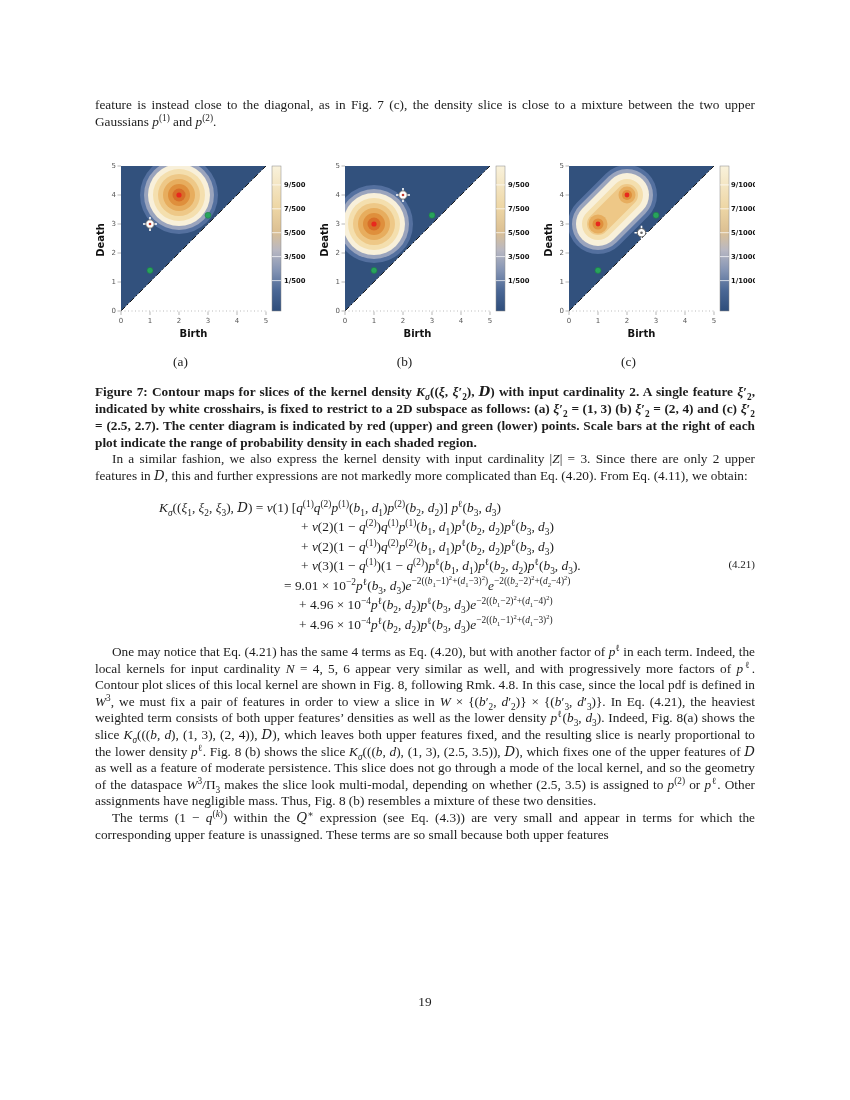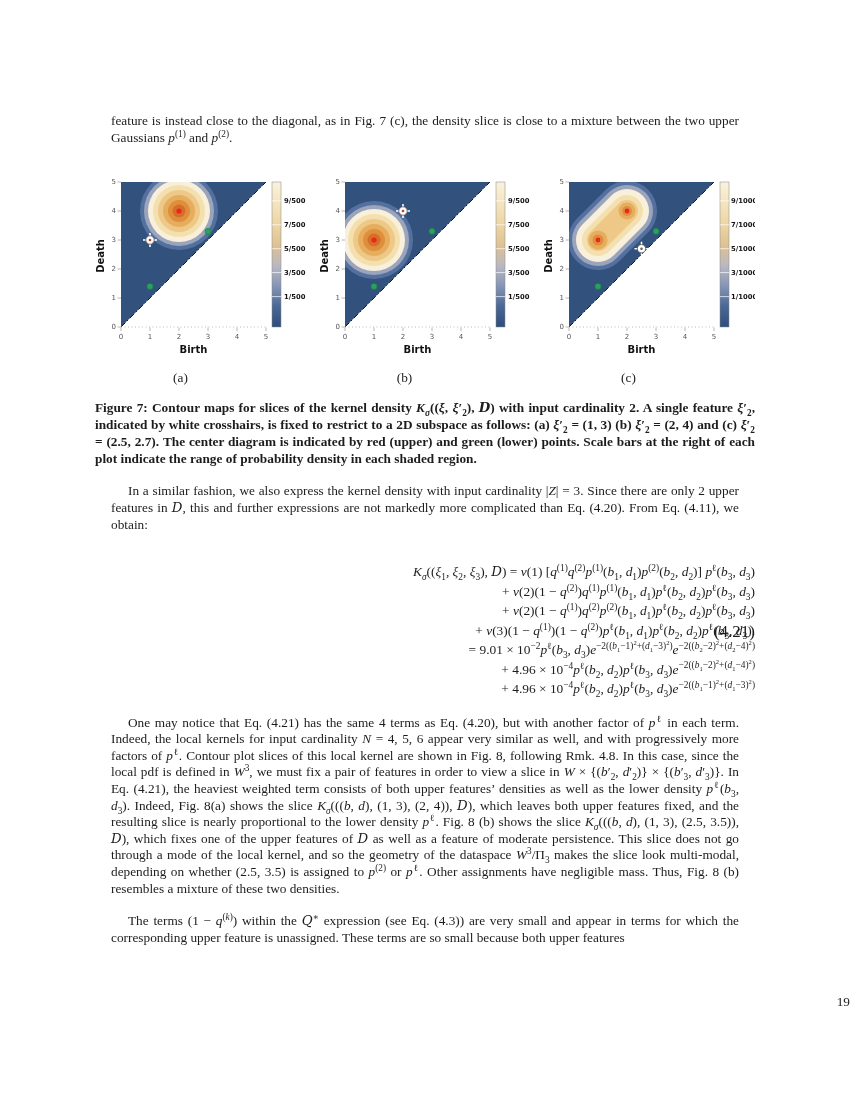--- a/index.html
+++ b/index.html
@@ -1,35 +1,35 @@
 <!DOCTYPE html>
 <html><head>
 <meta charset="utf-8">
 <style>
   html,body{margin:0;padding:0;background:#ffffff;}
   body{width:850px;height:1100px;overflow:hidden;font-family:"Liberation Serif","DejaVu Serif",serif;color:#1c1c1c;}
   .page{box-sizing:border-box;position:relative;width:850px;height:1100px;padding:97px 95px 0 95px;}
-  p.body{font-size:13.3px;line-height:16.6px;text-align:justify;margin:16px;}
+  p.body{font-size:13.3px;line-height:16.6px;text-align:justify;margin:0;}
   p.indent{text-indent:17px;}
   sup{font-size:70%;line-height:0;}
   sub{font-size:70%;line-height:0;}
   .cal{font-style:italic;font-family:"DejaVu Serif",serif;}
   .figrow{display:flex;justify-content:space-between;margin:28px 0 2px 0;}
   .fig{width:212px;}
   .subcap{width:171px;text-align:center;font-size:13.3px;margin-top:4px;}
   .caption{font-size:13.3px;line-height:16.8px;text-align:justify;margin:14px 0 0 0;font-weight:bold;}
   .para2{margin-top:14px;}
-  .eq{position:relative;margin:29px 0 10px 0;font-size:13.4px;text-align:right;}
+  .eq{position:relative;margin:13px 0 10px 0;font-size:13.4px;}
   .eq .ln{line-height:19.5px;white-space:nowrap;}
   .eq .l1{margin-left:64px;}
   .eq .cont{margin-left:206px;}
   .eq .leq{margin-left:189px;}
   .eq .cont2{margin-left:204px;}
-  .eqnum{position:absolute;right:0;top:44%;font-size:17px;}
-  .pageno{position:absolute;bottom:90px;left:0;right:0;text-align:right;font-size:13.3px;}
+  .eqnum{position:absolute;right:0;top:44%;font-size:11px;}
+  .pageno{position:absolute;bottom:90px;left:0;right:0;text-align:center;font-size:13.3px;}
   
   .tickt{font-family:"DejaVu Sans",sans-serif;font-size:7px;fill:#555;}
   .axlabel{font-family:"DejaVu Sans",sans-serif;font-size:10px;font-weight:bold;fill:#111;}
   .cbl{font-family:"DejaVu Sans",sans-serif;font-size:6.8px;font-weight:bold;fill:#111;}
 </style>
 </head>
 <body>
 
 <div class="page">
 

